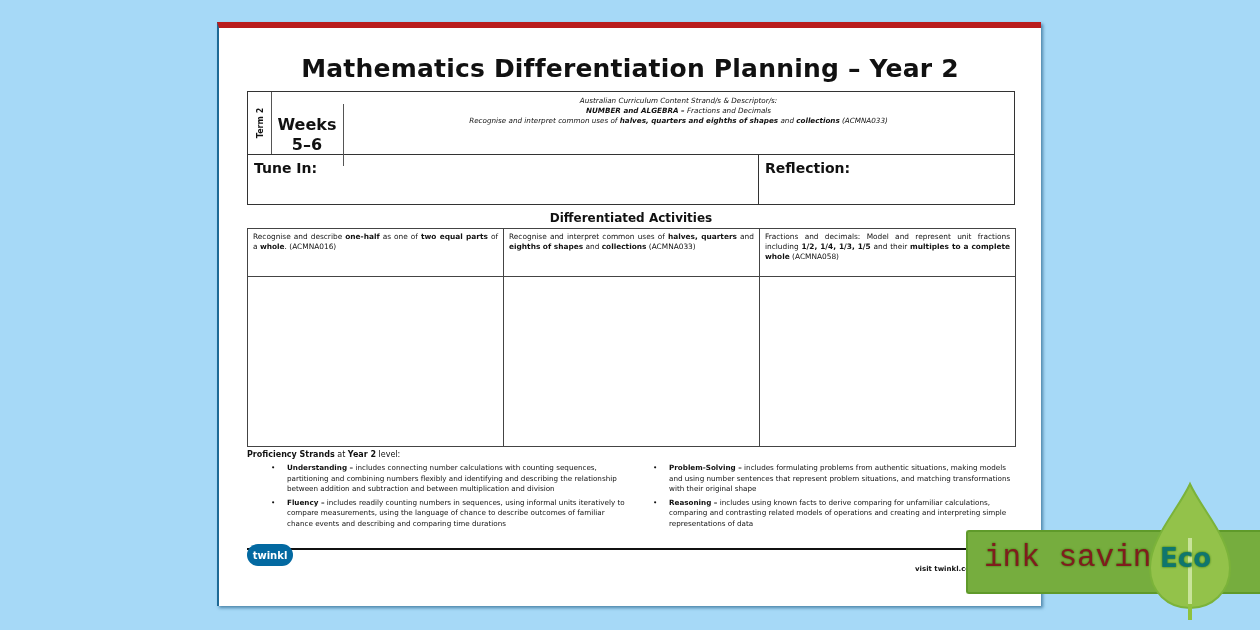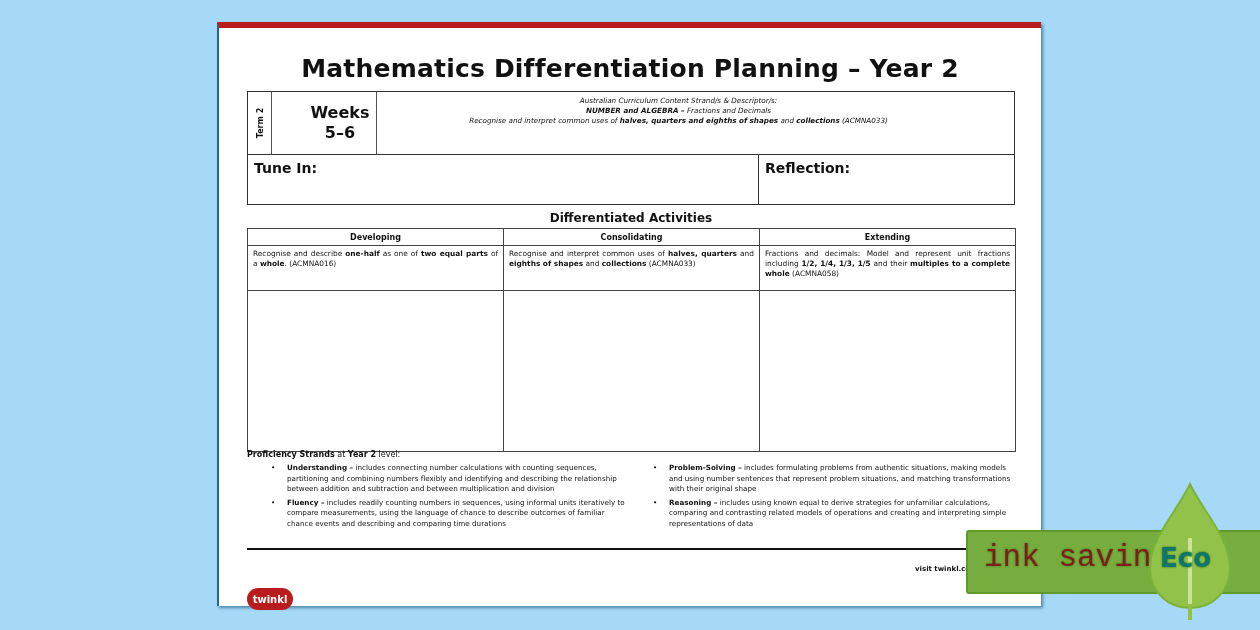--- a/index.html
+++ b/index.html
@@ -27,24 +27,24 @@
   .term-cell {
     position: absolute; left: 0; top: 0; width: 23px; height: 62px;
     border-right: 1px solid #555;
   }
   .term-label {
     position: absolute; left: 50%; top: 50%;
     transform: translate(-50%,-50%) rotate(-90deg);
     font-size: 8px; font-weight: bold; white-space: nowrap;
   }
   .weeks-cell {
-    position: absolute; left: 23px; top: 0; width: 72px; height: 62px;
+    position: absolute; left: 23px; top: 12px; width: 72px; height: 62px;
     border-right: 1px solid #555;
     display: flex; flex-direction: column; align-items: center; justify-content: center;
-    font-weight: bold; font-size: 16px; line-height: 20px; padding-left: 33px;
+    font-weight: bold; font-size: 16px; line-height: 20px;
   }
   .curriculum-cell {
     position: absolute; left: 95px; top: 4px; right: 0;
     text-align: center; font-size: 7.2px; line-height: 10px; font-style: italic;
   }
   .curriculum-cell b { font-weight: bold; }
   .tune-box { left: 28px; top: 127px; width: 512px; height: 50px; border-top: none; }
   .reflect-box { left: 539px; top: 127px; width: 257px; height: 50px; border-top: none; }
   .box-label { position: absolute; left: 6px; top: 5px; font-size: 14px; font-weight: bold; }
   .diff-title {
@@ -66,22 +66,22 @@
   .prof-heading { position: absolute; left: 28px; top: 422px; font-size: 8px; }
   .prof-heading b { font-weight: bold; }
   .strand-list { position: absolute; margin: 0; padding: 0; list-style: none; font-size: 7.2px; line-height: 10.5px; }
   .strand-list li { position: relative; padding-left: 20px; margin-bottom: 3px; }
   .strand-list li::before { content: "•"; position: absolute; left: 4px; top: 0; }
   .strand-list.left { left: 48px; top: 435px; width: 360px; }
   .strand-list.right { left: 430px; top: 435px; width: 370px; }
   .strand-list b { font-weight: bold; }
   .footer-rule { position: absolute; left: 28px; top: 520px; width: 768px; height: 2px; background: #111; }
   .logo {
-    position: absolute; left: 28px; top: 560px; width: 46px; height: 22px;
-    background: #b91c1c; border-radius: 11px;
+    position: absolute; left: 28px; top: 516px; width: 46px; height: 22px;
+    background: #0369a1; border-radius: 11px;
     color: #fff; font-weight: bold; font-size: 10px;
     display: flex; align-items: center; justify-content: center;
     font-family: "DejaVu Sans", sans-serif;
   }
   .visit { position: absolute; left: 696px; top: 537px; font-size: 7px; font-weight: bold; }
   .eco-banner {
     position: absolute; left: 966px; top: 530px; width: 294px; height: 64px;
     background: #76ad3e; border: 2px solid #5f9a2a; border-right: none; box-sizing: border-box;
     border-radius: 3px 0 0 3px;
   }
@@ -121,25 +121,20 @@
     <span class="box-label">Tune In:</span>
   </div>
   <div class="box reflect-box">
     <span class="box-label">Reflection:</span>
   </div>
 
   <div class="diff-title">Differentiated Activities</div>
 
   <table class="activity-table">
     <tbody>
-        <tr>
-      <th>Developing</th>
-      <th>Consolidating</th>
-      <th>Extending</th>
-    </tr>
     <tr>
       <td class="desc"><span>Recognise and describe </span><b>one-half</b><span> as one of </span><b>two equal parts</b><span> of a </span><b>whole</b><span>. (ACMNA016)</span></td>
       <td class="desc"><span>Recognise and interpret common uses of </span><b>halves, quarters</b><span> and </span><b>eighths of shapes</b><span> and </span><b>collections</b><span> (ACMNA033)</span></td>
       <td class="desc"><span>Fractions and decimals: Model and represent unit fractions including </span><b>1/2, 1/4, 1/3, 1/5</b><span> and their </span><b>multiples to a complete whole</b><span> (ACMNA058)</span></td>
     </tr>
     <tr>
       <td class="space"></td>
       <td class="space"></td>
       <td class="space"></td>
     </tr>
@@ -147,21 +142,21 @@
     </table>
 
   <div class="prof-heading"><b>Proficiency Strands</b><span> at </span><b>Year 2</b><span> level:</span></div>
 
   <ul class="strand-list left">
     <li><b>Understanding –</b><span> includes connecting number calculations with counting sequences, partitioning and combining numbers flexibly and identifying and describing the relationship between addition and subtraction and between multiplication and division</span></li>
     <li><b>Fluency –</b><span> includes readily counting numbers in sequences, using informal units iteratively to compare measurements, using the language of chance to describe outcomes of familiar chance events and describing and comparing time durations</span></li>
   </ul>
   <ul class="strand-list right">
     <li><b>Problem-Solving –</b><span> includes formulating problems from authentic situations, making models and using number sentences that represent problem situations, and matching transformations with their original shape</span></li>
-    <li><b>Reasoning –</b><span> includes using known equal to derive strategies for unfamiliar calculations, comparing and contrasting related models of operations and creating and interpreting simple representations of data</span></li>
+    <li><b>Reasoning –</b><span> includes using known facts to derive comparing for unfamiliar calculations, comparing and contrasting related models of operations and creating and interpreting simple representations of data</span></li>
   </ul>
 
   <div class="footer-rule"></div>
   <div class="logo">twinkl</div>
   <div class="visit">visit twinkl.com</div>
 </div>
 
 <div class="eco-banner"></div>
 <div class="eco-text">ink saving</div>
 <svg class="eco-drop" viewBox="0 0 100 140">

